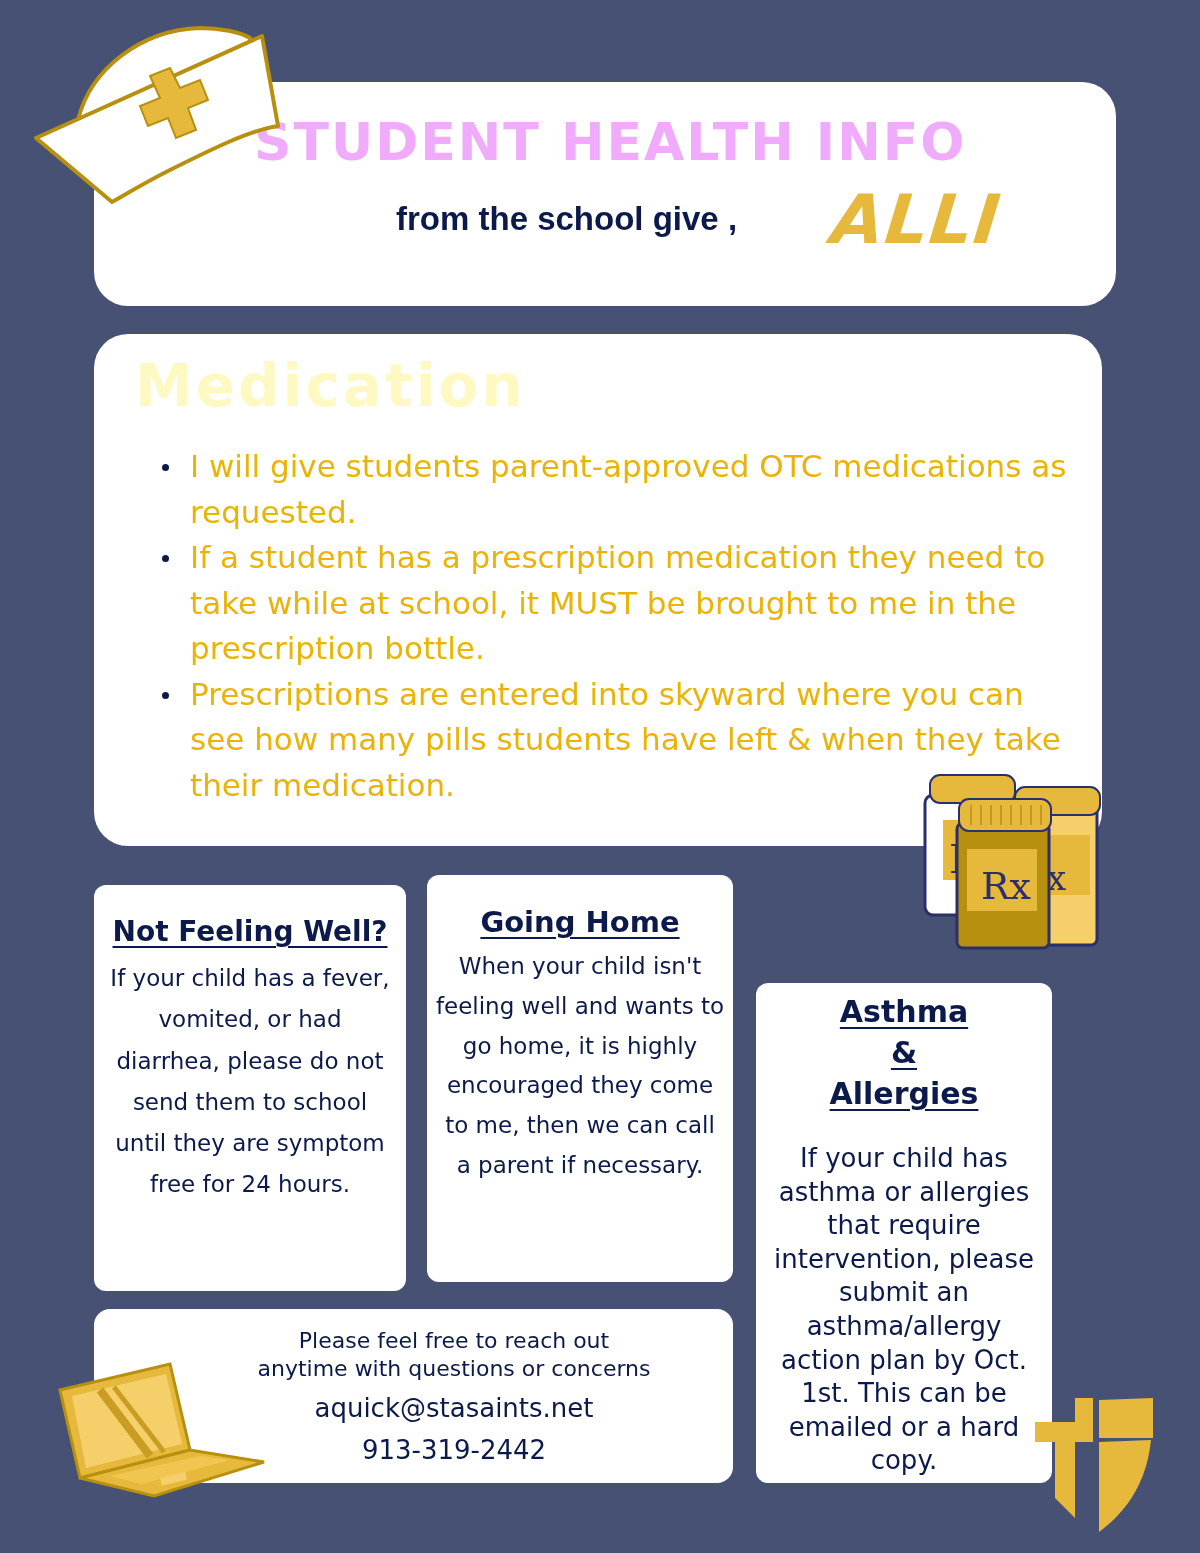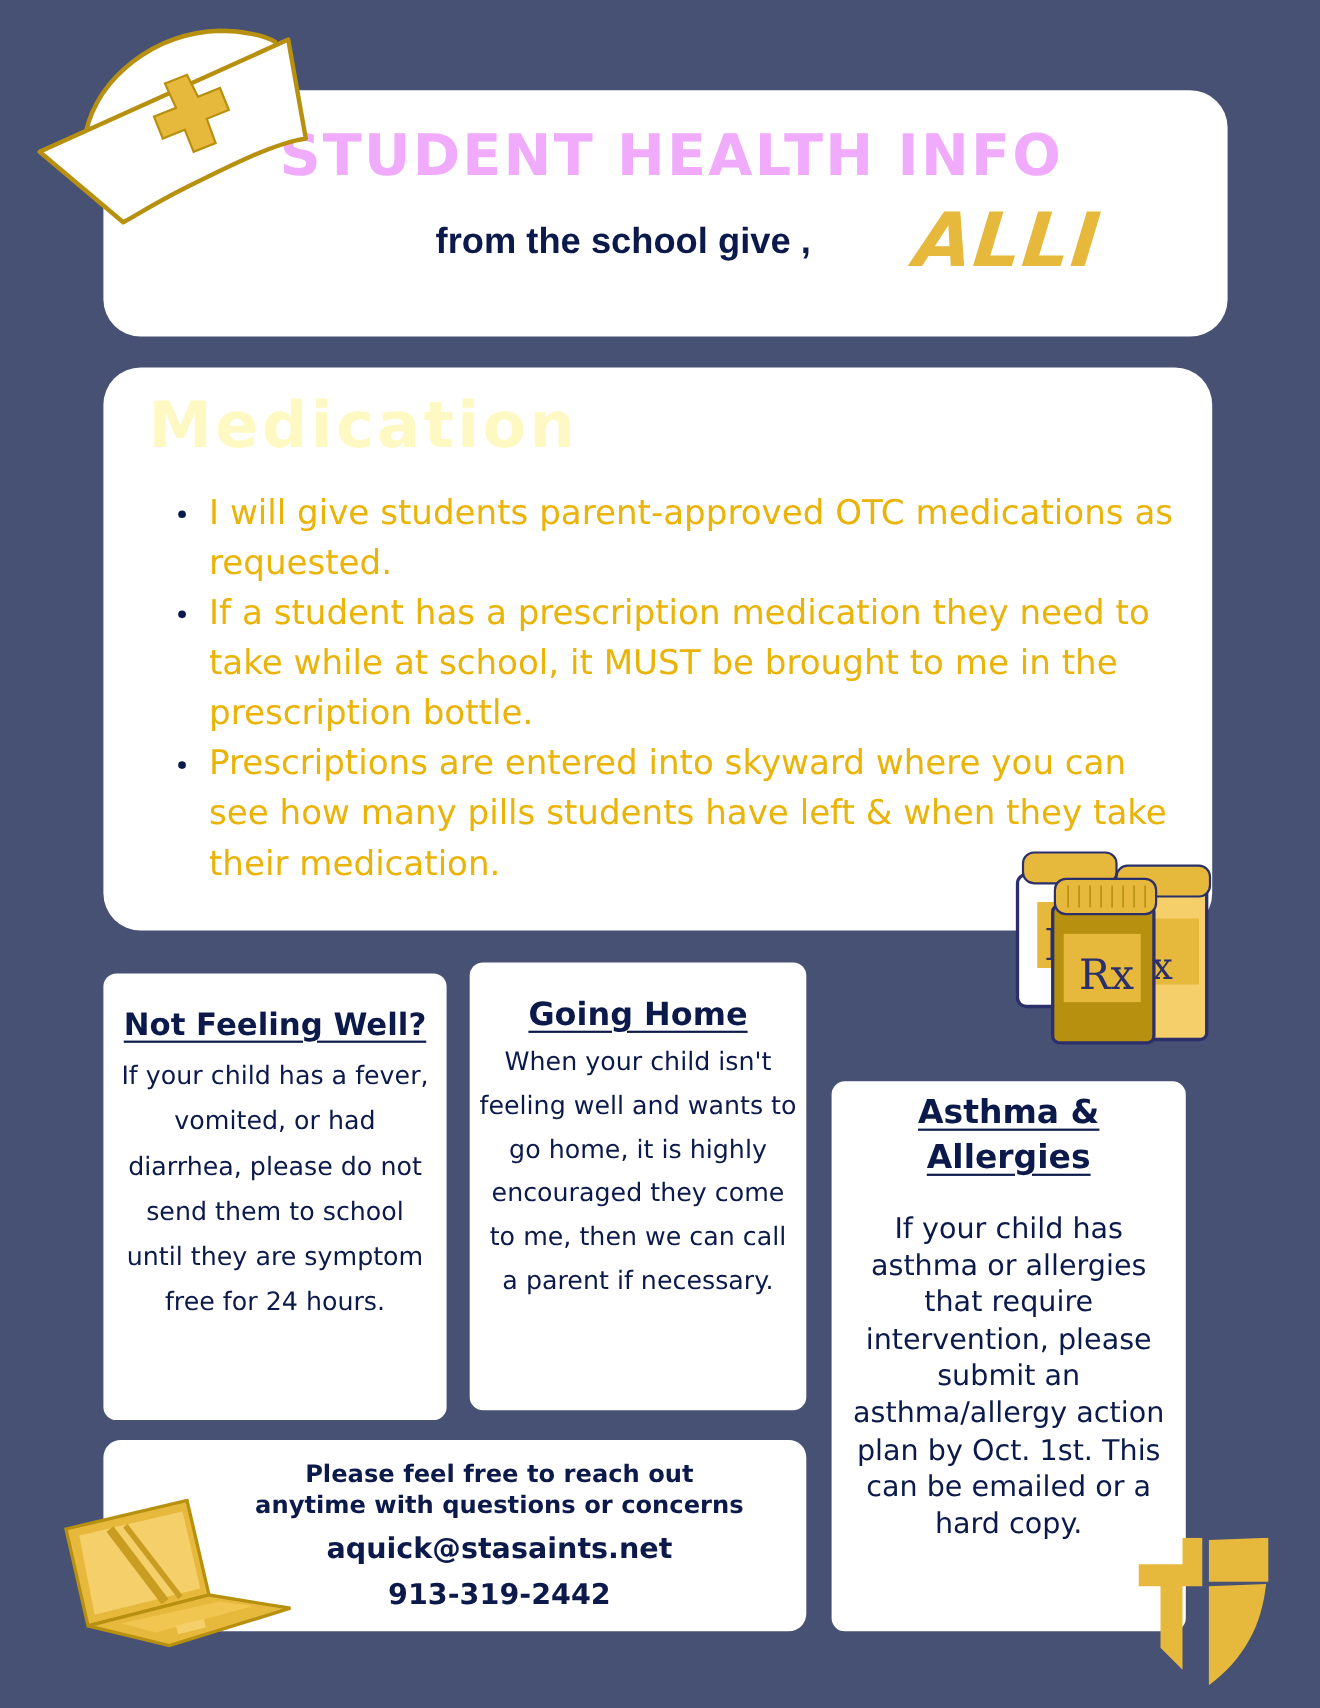--- a/index.html
+++ b/index.html
@@ -97,28 +97,28 @@
     color: #0c1a4b;
   }
   .card-notwell { left: 94px; top: 875px; width: 312px; height: 406px; margin-top: 10px; }
   .card-notwell h2 { margin-top: 30px; font-size: 28px; letter-spacing: 0; }
   .card-notwell p { margin-top: 10px; line-height: 41.3px; padding: 0 10px; }
 
   .card-home { left: 427px; top: 875px; width: 306px; height: 407px; }
   .card-home h2 { margin-top: 30px; }
   .card-home p { margin-top: 8px; line-height: 39.8px; padding: 0 8px; }
 
-  .card-asthma { left: 756px; top: 983px; width: 322px; height: 500px; }
+  .card-asthma { left: 756px; top: 983px; width: 296px; height: 500px; }
   .card-asthma h2 { margin-top: 8px; line-height: 41px; font-size: 30px; }
   .card-asthma p { margin-top: 28px; line-height: 33.6px; font-size: 26px; padding: 0 14px; }
 
   .card-contact { left: 94px; top: 1309px; width: 639px; height: 174px; text-align: center; }
   .contact-line {
     font-family: "DejaVu Sans", sans-serif;
-    font-weight: bold;
+    font-weight: normal;
     color: #0c1a4b;
   }
   .contact-msg {
     position: absolute; left: 80px; top: 18px; width: 560px;
     font-size: 22px; line-height: 28px;
   }
   .contact-email {
     position: absolute; left: 80px; top: 84px; width: 560px;
     font-size: 26px;
   }

